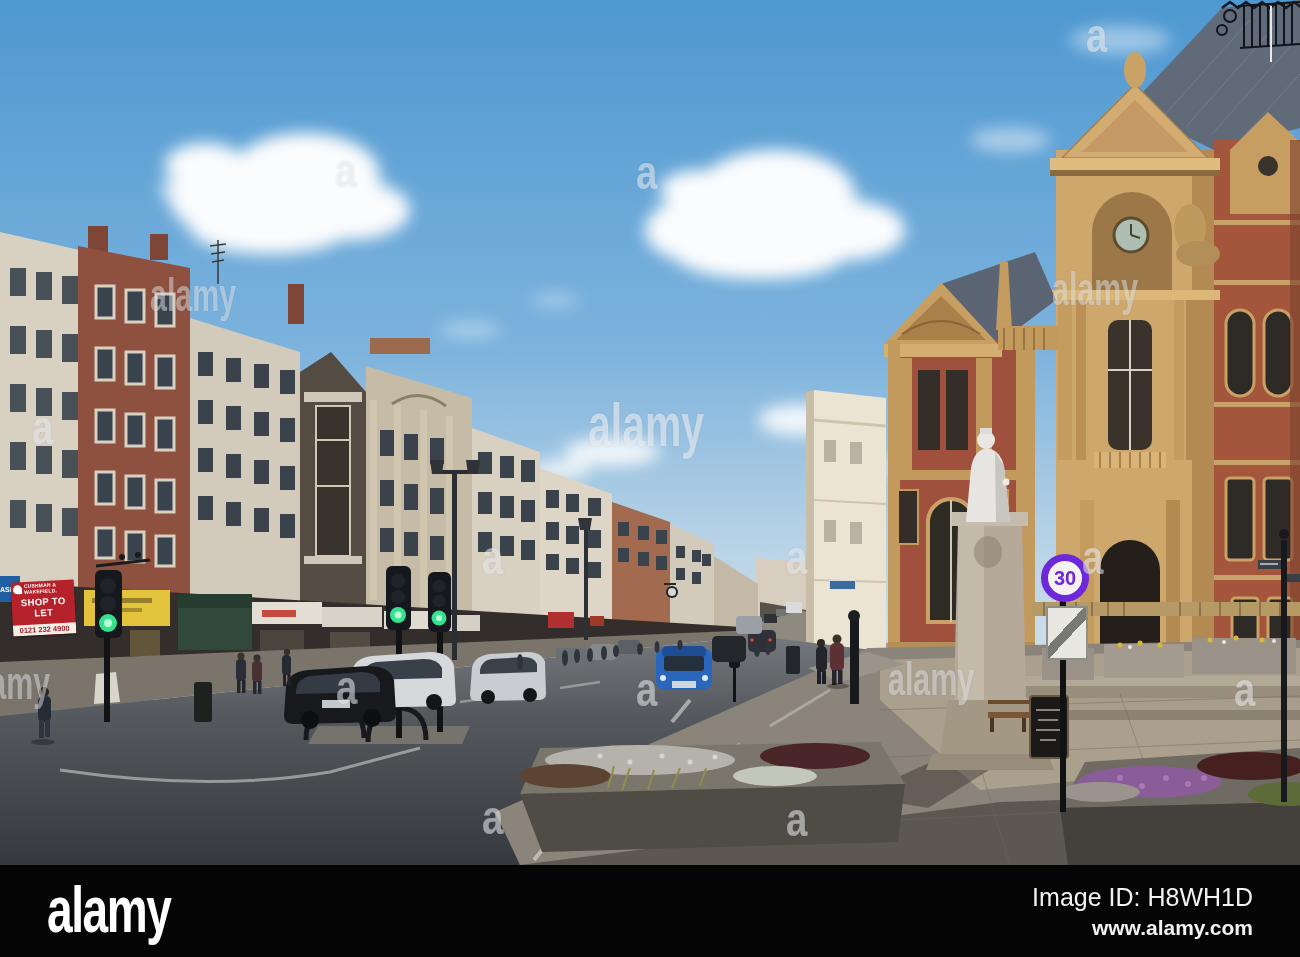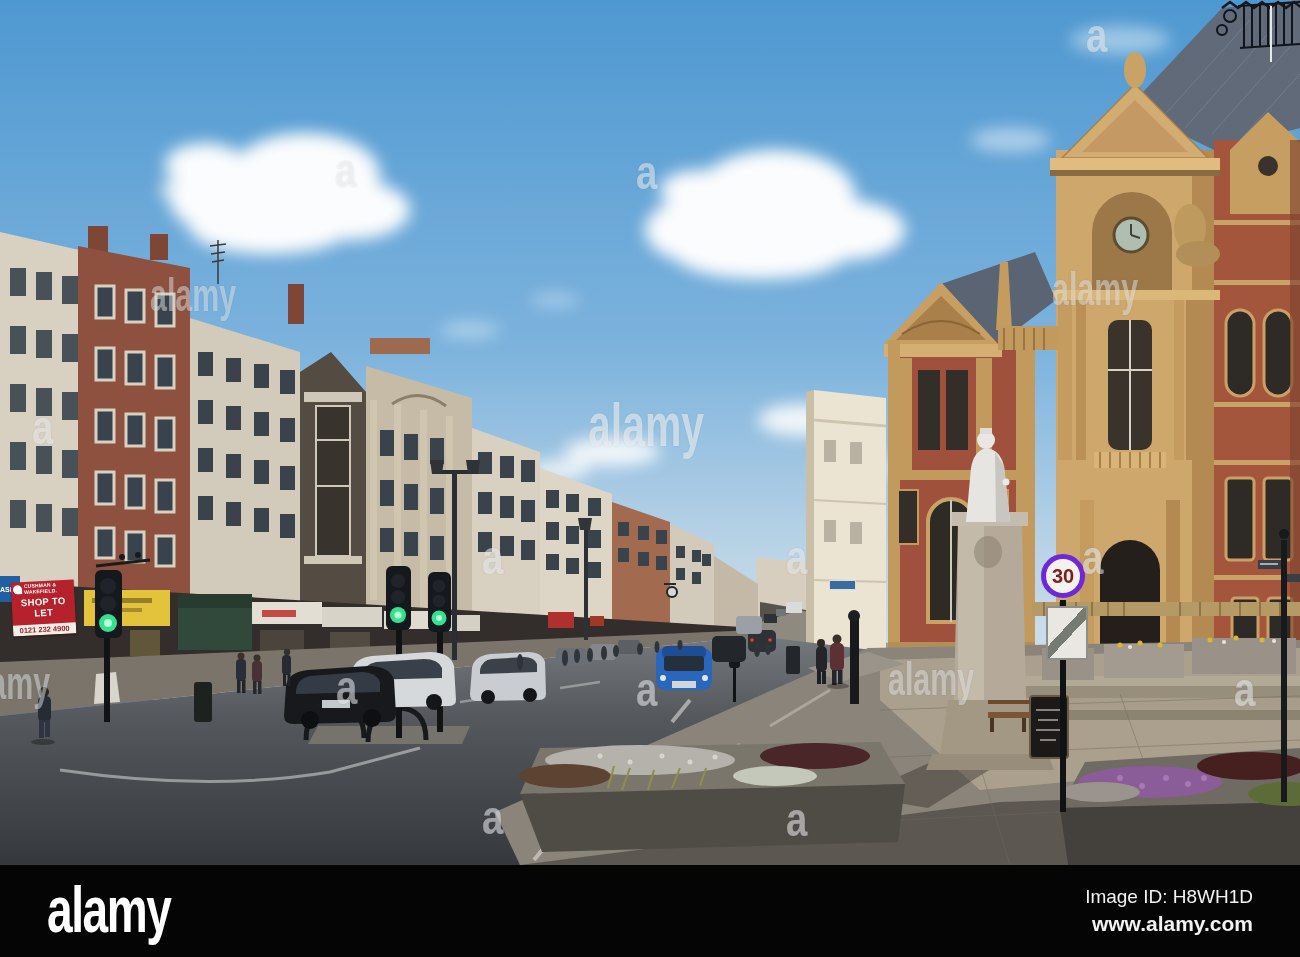--- a/index.html
+++ b/index.html
@@ -14,28 +14,28 @@
   
   .sign-let{position:absolute;left:12px;top:581px;width:63px;height:54px;background:#b5222b;transform:rotate(-3deg);box-shadow:0 1px 2px rgba(0,0,0,.4);display:flex;flex-direction:column;overflow:hidden;}
   .sign-let .brand{display:flex;align-items:center;gap:2px;padding:2px 2px 0 2px;}
   .sign-let .brandmark{width:9px;height:9px;background:#fff;border-radius:50% 50% 0 50%;flex:none;}
   .sign-let .brandtxt{color:#fff;font-weight:bold;font-size:5px;line-height:1.1;letter-spacing:.2px;}
   .sign-let .headline{color:#fff;font-weight:bold;font-size:9.5px;text-align:center;margin-top:2px;letter-spacing:.3px;}
   .sign-let .phonebar{margin-top:auto;background:#f2efe9;color:#a01d26;font-weight:bold;font-size:7.5px;text-align:center;padding:1px 0;}
   .sign-blue{position:absolute;left:0;top:576px;width:20px;height:26px;background:#1f5fa2;color:#fff;font-weight:bold;font-size:7px;display:flex;align-items:center;justify-content:flex-start;overflow:hidden;}
   
   .sign-pole{position:absolute;left:1060px;top:600px;width:6px;height:212px;background:#101214;}
-  .sign-30{position:absolute;left:1041px;top:554px;width:34px;height:34px;background:#f4f2ee;border:5px solid #6d28d9;border-radius:50%;display:flex;align-items:center;justify-content:center;font-size:20px;font-weight:bold;color:#7f1d1d;}
+  .sign-30{position:absolute;left:1041px;top:554px;width:34px;height:34px;background:#f4f2ee;border:7px solid #6d28d9;border-radius:50%;display:flex;align-items:center;justify-content:center;font-size:20px;font-weight:bold;color:#6d28d9;}
   .sign-zone{position:absolute;left:1046px;top:606px;width:38px;height:50px;background:#e9e7e2;border:2px solid #8e8e88;background-image:linear-gradient(133deg,transparent 42%,#767a70 42%,#767a70 57%,transparent 57%);}
   .plaque{position:absolute;left:829px;top:580px;width:25px;height:8px;background:#3d6a9e;border:1px solid #d8dde2;}
   
   .footer{position:absolute;left:0;top:865px;width:1300px;height:92px;background:#050505;display:flex;align-items:center;justify-content:space-between;padding:0 47px;box-sizing:border-box;}
   .footer .logo{color:#fff;font-weight:bold;font-size:64px;line-height:.9;transform:scaleX(0.72);transform-origin:left center;letter-spacing:-2px;}
   .footer .meta{text-align:right;color:#f2f2f2;}
-  .footer .meta .id{font-size:19px;margin-bottom:4px;}
+  .footer .meta .id{font-size:25px;margin-bottom:4px;}
   .footer .meta .url{font-size:21px;font-weight:bold;}
 </style>
 </head>
 <body>
 
 <div class="page">
 <div class="photo">
 <svg width="1300" height="865" viewBox="0 0 1300 865">
   <defs>
     <linearGradient id="sky" x1="0" y1="0" x2="0" y2="1">

